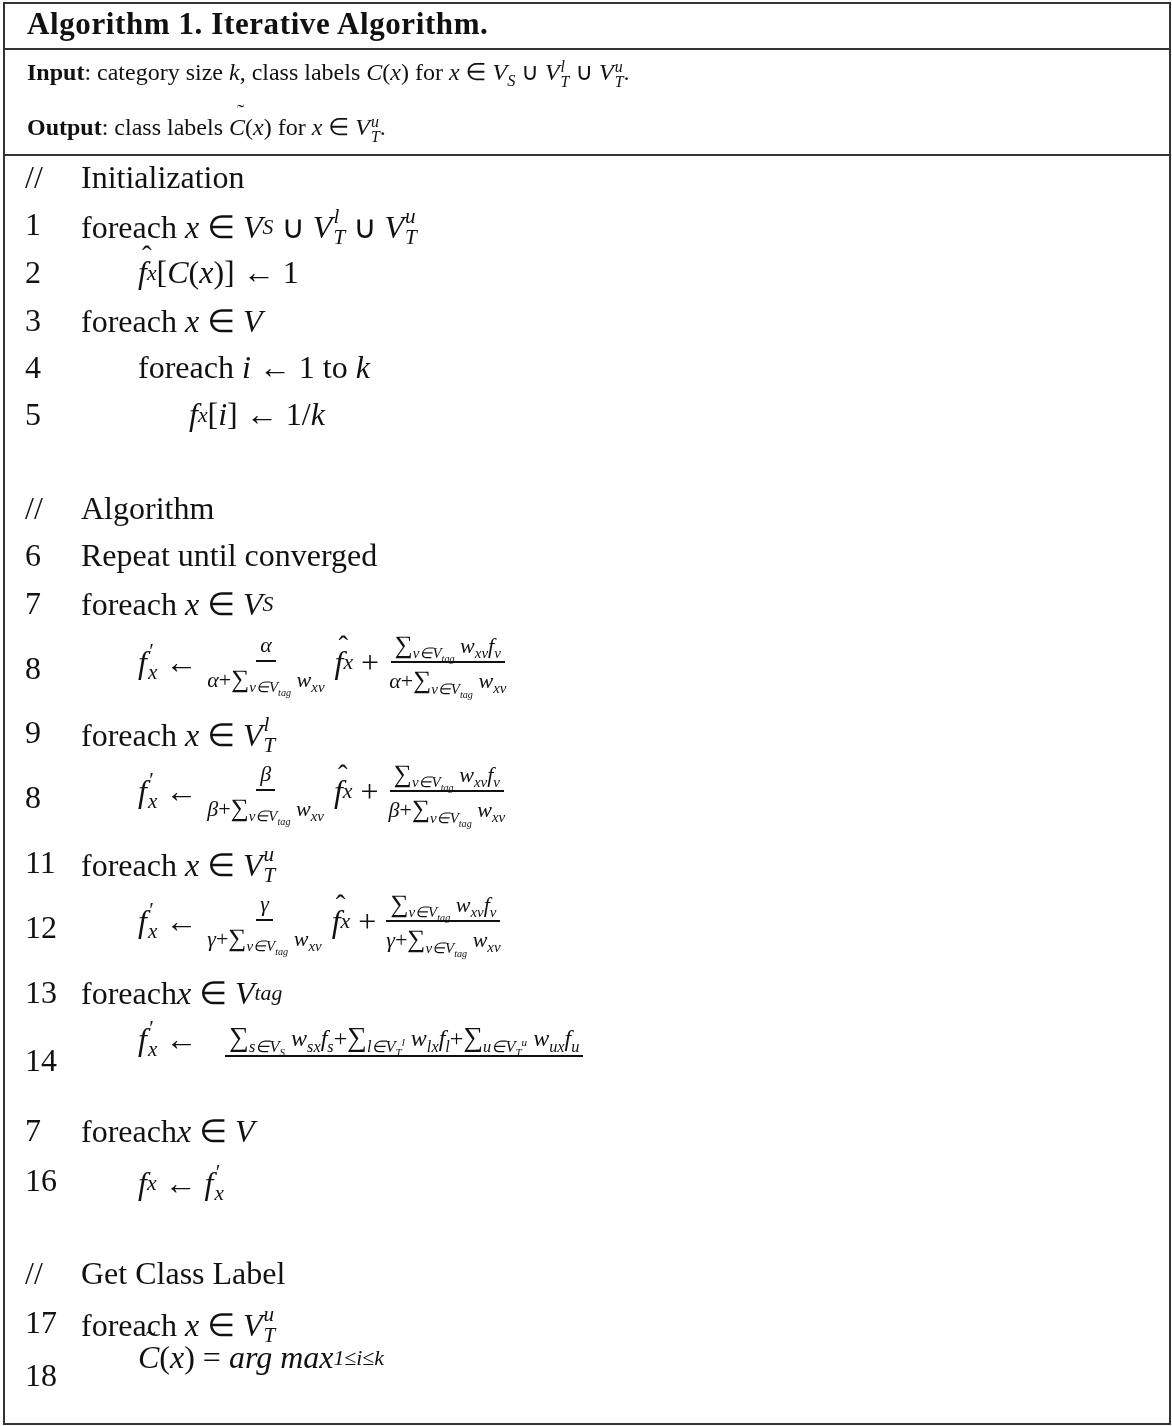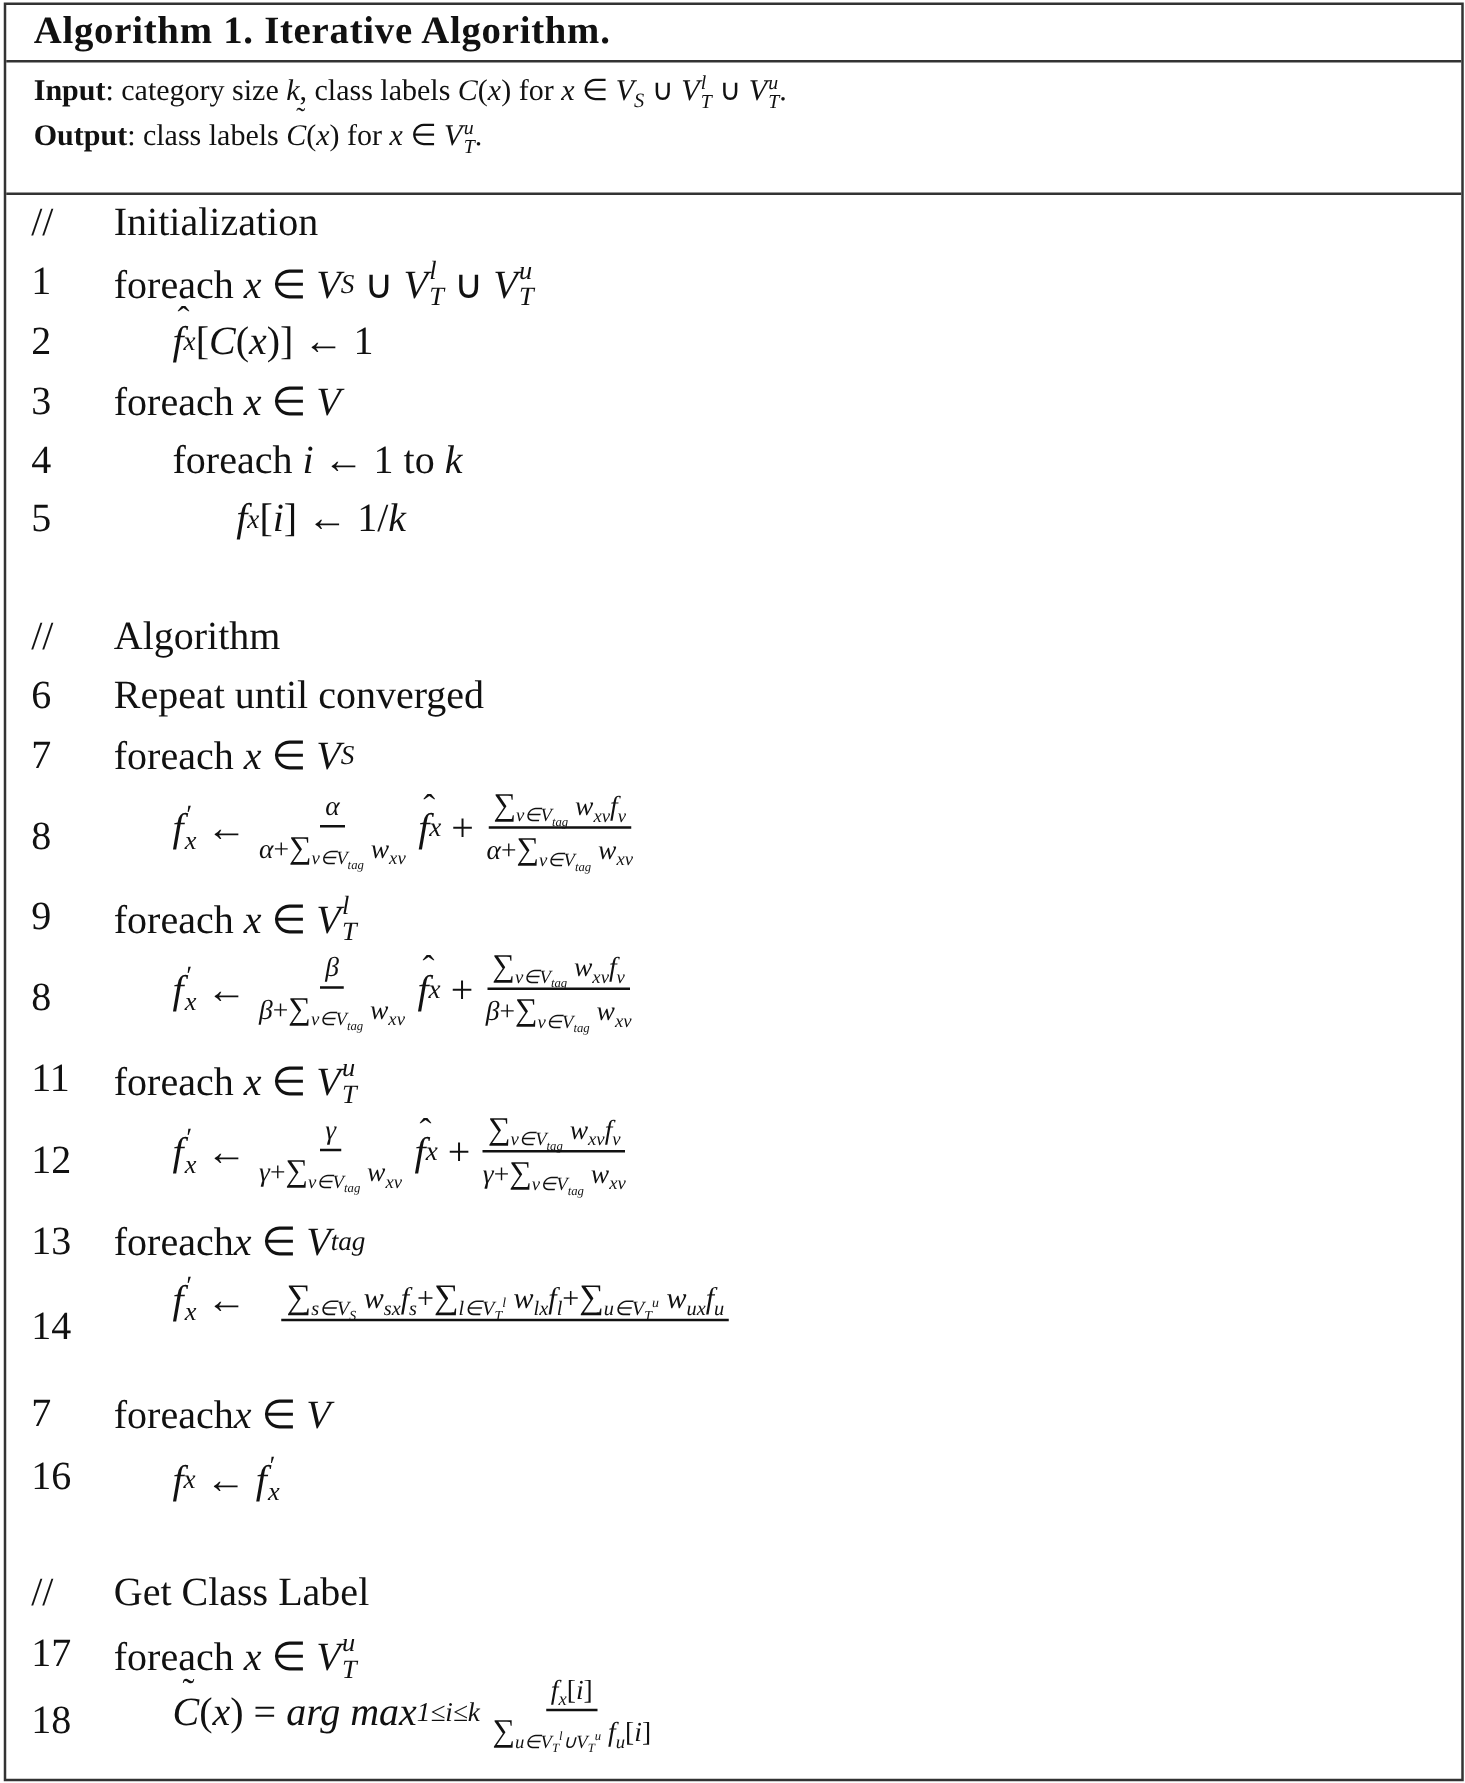--- a/index.html
+++ b/index.html
@@ -13,21 +13,21 @@
            font-family:"Liberation Serif", serif; letter-spacing:0.6px; }
   .io-row { position:absolute; left:0; top:46px; width:1164px; height:104px;
             border-bottom:2px solid #333; }
   .io-line { position:absolute; left:22px; font-size:24px;
              font-family:Liberation Serif, serif; white-space:nowrap; }
   .io-line b { font-weight:bold; }
   .body { position:absolute; left:0; top:152px; width:1164px; height:1267px; }
   .line { position:absolute; left:0; height:46px; white-space:nowrap;
           font-family:"Liberation Serif", serif; font-size:32px; }
   .num { position:absolute; left:20px; }
-  .txt { position:absolute; left:86px; display:flex; align-items:center; }
+  .txt { position:absolute; left:76px; display:flex; align-items:center; }
   .i1 { left:133px; } .i2 { left:184px; }
   .m { font-style:italic; }
   sub, sup { font-size:0.68em; line-height:0; }
   .ss { display:inline-flex; flex-direction:column; vertical-align:middle;
         line-height:1; font-size:0.66em; font-style:italic; margin-left:1px; }
   .ss span { display:block; }
   .frac { display:inline-flex; flex-direction:column; align-items:center;
           vertical-align:middle; font-size:22px; margin:0 6px; }
   .frac .nu { border-bottom:2px solid #111; padding:0 4px 2px 4px; }
   .frac .de { padding:2px 4px 0 4px;text-align:right; }
@@ -50,21 +50,21 @@
   <div class="io-row">
     <div class="io-line" style="top:8px;">
       <b>Input</b><span>: category size </span><span class="m">k</span><span>, class labels </span><span class="m">C</span>(<span class="m">x</span>) <span>for</span> <span class="m">x</span> ∈ <span class="m">V</span><sub class="m">S</sub> ∪ <span class="m">V</span><span class="ss">
           <span>l</span>
           <span>T</span>
         </span> ∪ <span class="m">V</span><span class="ss">
           <span>u</span>
           <span>T</span>
         </span>.
     </div>
-    <div class="io-line" style="top:44px;">
+    <div class="io-line" style="top:63px;">
       <b>Output</b><span>: class labels </span><span class="m tilde">C</span>(<span class="m">x</span>) <span>for</span> <span class="m">x</span> ∈ <span class="m">V</span><span class="ss">
           <span>u</span>
           <span>T</span>
         </span>.
     </div>
   </div>
 
   <div class="body">
 
     <div class="line" style="top:3px;">
@@ -211,21 +211,17 @@
       <span class="num">17</span>
       <span class="txt"><span>foreach</span>&nbsp;<span class="m">x</span>&nbsp;∈&nbsp;<span class="m">V</span><span class="ss">
             <span>u</span>
             <span>T</span>
           </span></span>
     </div>
     <div class="line" style="top:1201px;">
       <span class="num">18</span>
       <span class="txt i1" style="top:-18px;">
         <span class="m tilde">C</span>(<span class="m">x</span>)&nbsp;=&nbsp;<span class="m">arg max</span><sub class="m">1≤i≤k</sub>
-        <span class="frac">
-            <span class="nu"><span class="m">f</span><sub class="m">x</sub>[<span class="m">i</span>]</span>
-            <span class="de"><span class="sum">∑</span><sub class="m">u∈V<sub>T</sub><sup>l</sup>∪V<sub>T</sub><sup>u</sup></sub> <span class="m">f</span><sub class="m">u</sub>[<span class="m">i</span>]</span>
-          </span>
       </span>
     </div>
 
   </div>
 </div>
 
 </body></html>

